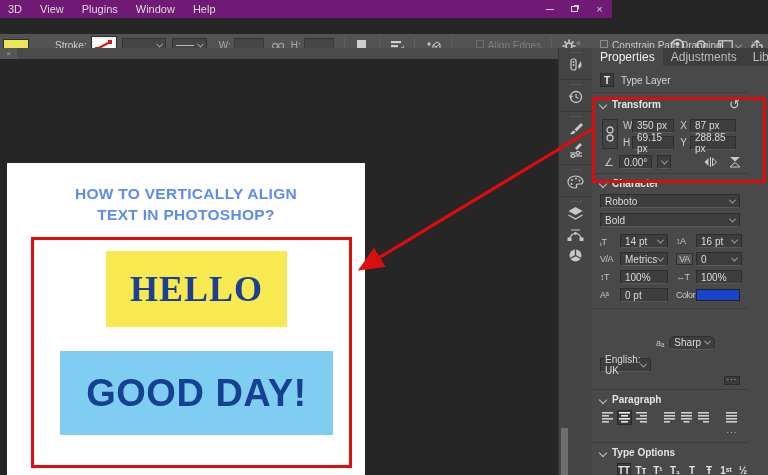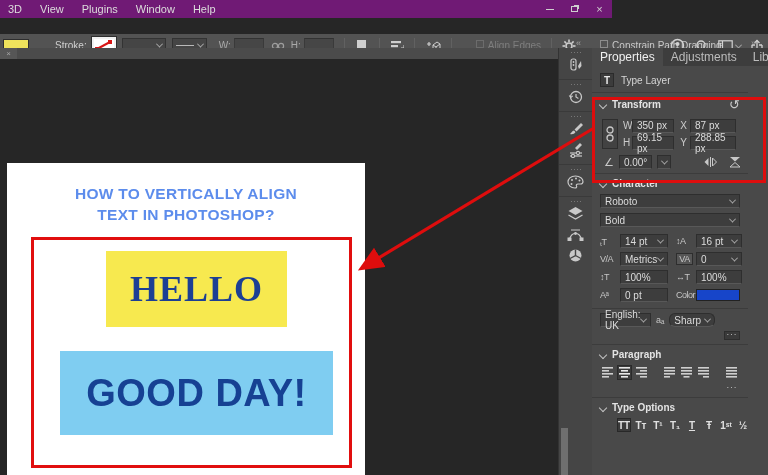--- a/index.html
+++ b/index.html
@@ -83,21 +83,21 @@
   .angle-row { display:flex; align-items:center; margin:4px 0 2px 4px; gap:5px; }
   .angle-glyph { font-size:11px; color:#C9C9C9; }
   .flipicons { margin-left:28px; display:flex; gap:12px; align-items:center; }
   .cfull { width:100%; margin-bottom:5px; }
   .crow { display:grid; grid-template-columns:20px 48px 8px 20px 46px; grid-auto-rows:18px; align-items:center; }
   .cicon { color:#C6C6C6; font-size:9px; letter-spacing:-.5px; }
   .cicon.boxed { background:#565656; border:1px solid #2E2E2E; width:17px; height:12px; display:flex; align-items:center; justify-content:center; }
   .color-label { color:#C6C6C6; }
   .color-swatch { width:44px; height:12px; border:1px solid #222; }
   .lang-row { display:flex; align-items:center; gap:5px; margin-top:3px; }
-  .lang-dd { width:51px; }
+  .lang-dd { width:51px;margin-top:45px; }
   .aa-icon { color:#C6C6C6; font-size:9px; }
   .sharp-dd { width:46px;border-radius:6px; }
   .more-btn { margin-left:auto; margin-top:4px; width:16px; height:9px; background:#3A3A3A; border:1px solid #2D2D2D; color:#CFCFCF; font-size:8px; line-height:6px; text-align:center; letter-spacing:1px; }
   .more-btn.plain { background:transparent; border-color:transparent; }
   .parabtns { display:flex; align-items:center; gap:2px; margin:2px 0 2px 0; }
   .pbtn { width:15px; height:15px; display:flex; align-items:center; justify-content:center; border:1px solid transparent; }
   .pbtn.sel { background:#3A3A3A; border-color:#2A2A2A; }
   .pgap { width:9px; }
   .typebtns { display:flex; align-items:center; gap:3px; margin-top:2px; }
   .tobtn { min-width:14px; height:14px; padding:0 1px; display:flex; align-items:center; justify-content:center; font-weight:bold; font-size:10px; color:#E0E0E0; border:1px solid transparent; }

